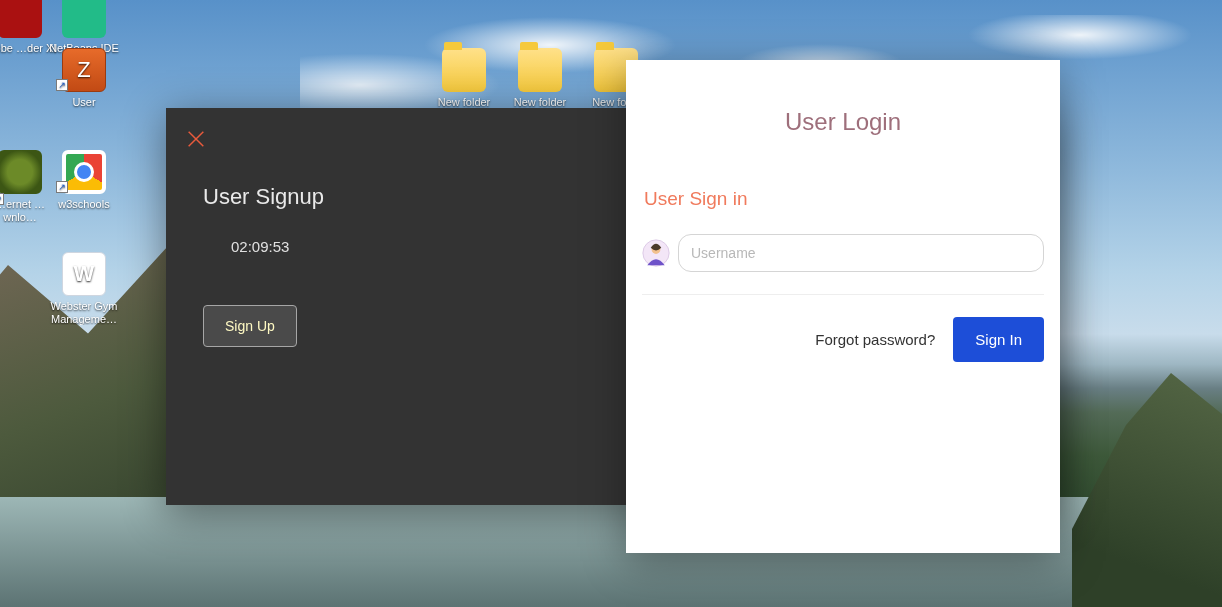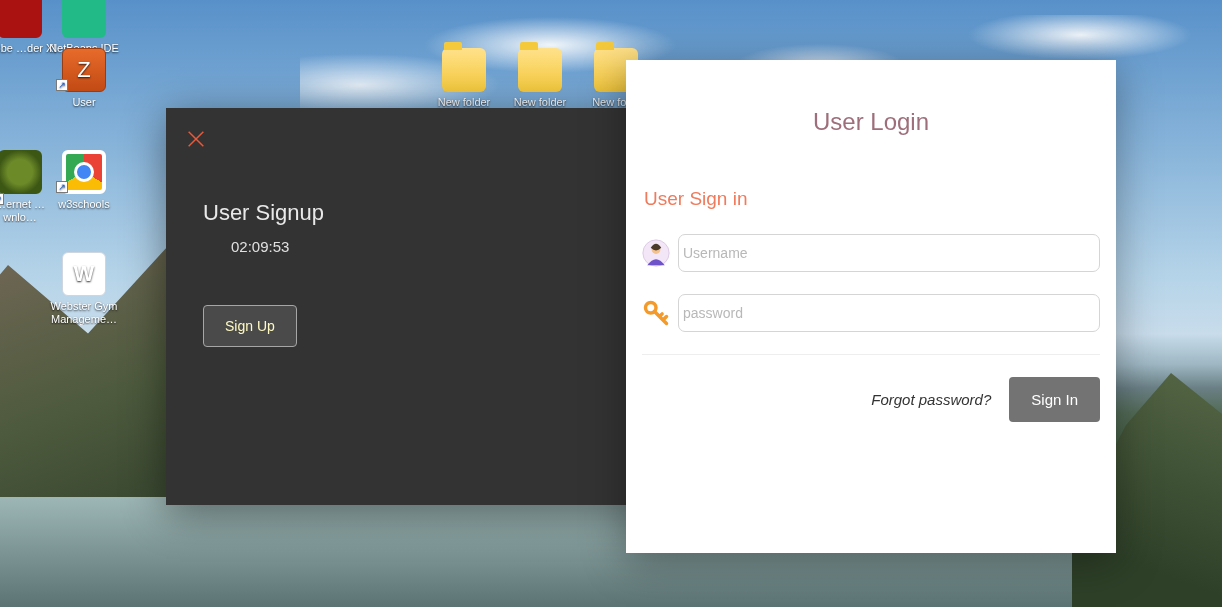--- a/index.html
+++ b/index.html
@@ -126,21 +126,21 @@
     }
     .close-x {
       position:absolute;
       left:19px;top:20px;
       width:22px;height:22px;
       cursor:pointer;
       color:#e85a3c;
     }
     .signup-title{
       position:absolute;
-      left:37px;top:92px;
+      left:37px;top:76px;
       color:#e9e9e9;
       font-size:22px;
       font-weight:300;
     }
     .signup-time{
       position:absolute;
       left:37px;top:130px;
       color:#e0e0e0;
       font-size:15px;
       margin-left:28px;
@@ -154,21 +154,21 @@
       font-size:14px;
       padding:12px 21px;
       border-radius:4px;
       cursor:pointer;
     }
 
     .win-front{
       position:absolute;
       left:626px;
       top:60px;
-      width:490px;
+      width:434px;
       height:493px;
       background:#fff;
       box-shadow:0 8px 40px rgba(0,0,0,.35);
       padding:28px 16px 16px;
     }
     .front-title{
       text-align:center;
       color:#9e6f7b;
       font-size:24px;
       font-weight:400;
@@ -186,43 +186,42 @@
       gap:8px;
       margin-bottom:22px;
     }
     .field-row .icon-cell{
       width:28px;height:28px;display:flex;align-items:center;justify-content:center;flex-shrink:0;
     }
     .field-row input{
       flex:1;
       height:38px;
       border:1px solid #d5d5d5;
-      border-radius:7px;
-      padding:0 4px;
+      border-radius:13px;
+      padding:0 12px;
       font-size:14px;
       color:#555;
       outline:none;
     }
     .field-row input::placeholder{color:#b8b8b8;}
     .sep{border:0;border-top:1px solid #eee;margin:0 0 22px 0;}
     .actions{
       display:flex;
       align-items:center;
       justify-content:flex-end;
       gap:18px;
       margin-top:8px;
     }
     .forgot{
       color:#333;
       font-size:15px;
       cursor:pointer;
-      font-style:italic;
     }
     .signin-btn{
-      background:#737373;
+      background:#1d4ed8;
       color:#fff;
       border:none;
       border-radius:4px;
       font-size:15px;
       padding:14px 22px;
       cursor:pointer;
     }
 
     
     .avatar-svg{width:28px;height:28px;}
@@ -311,29 +310,20 @@
       <svg class="avatar-svg" viewBox="0 0 32 32">
         <circle cx="16" cy="16" r="15" fill="#f3e6f7" stroke="#d9c6e4"></circle>
         <circle cx="16" cy="12" r="5" fill="#f2c18d"></circle>
         <path d="M6 30 q10 -14 20 0" fill="#6e52c9"></path>
         <path d="M10 10 q6 -9 12 0 q-3 3 -6 3 q-3 0 -6 -3z" fill="#4a3a2a"></path>
       </svg>
     </span>
     <input type="text" placeholder="Username" style="">
   </div>
 
-  <div class="field-row">
-    <span class="icon-cell">
-      <svg width="28" height="28" viewBox="0 0 32 32">
-        <circle cx="10" cy="10" r="6" fill="none" stroke="#f39a2b" stroke-width="4"></circle>
-        <path d="M14 14 L28 28 M24 24 l4 -4 M20 20 l3 -3" stroke="#f39a2b" stroke-width="4" stroke-linecap="round" fill="none"></path>
-      </svg>
-    </span>
-    <input type="password" placeholder="password" style="">
-  </div>
 
   <hr class="sep">
 
   <div class="actions">
     <span class="forgot">Forgot password?</span>
     <button class="signin-btn">Sign In</button>
   </div>
 </div>
 
 </body></html>

